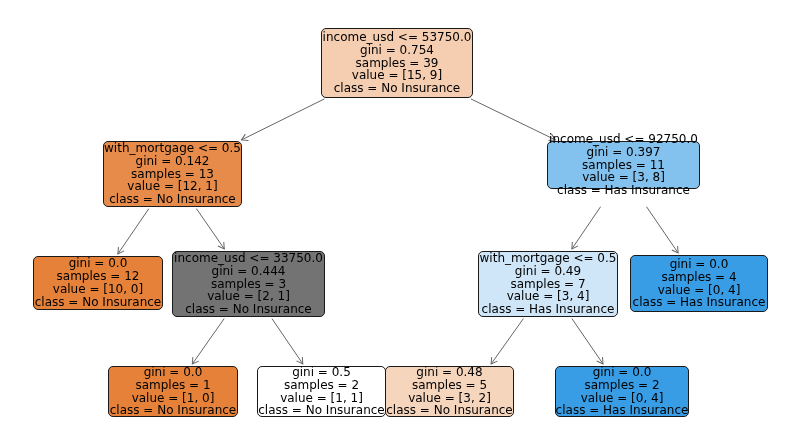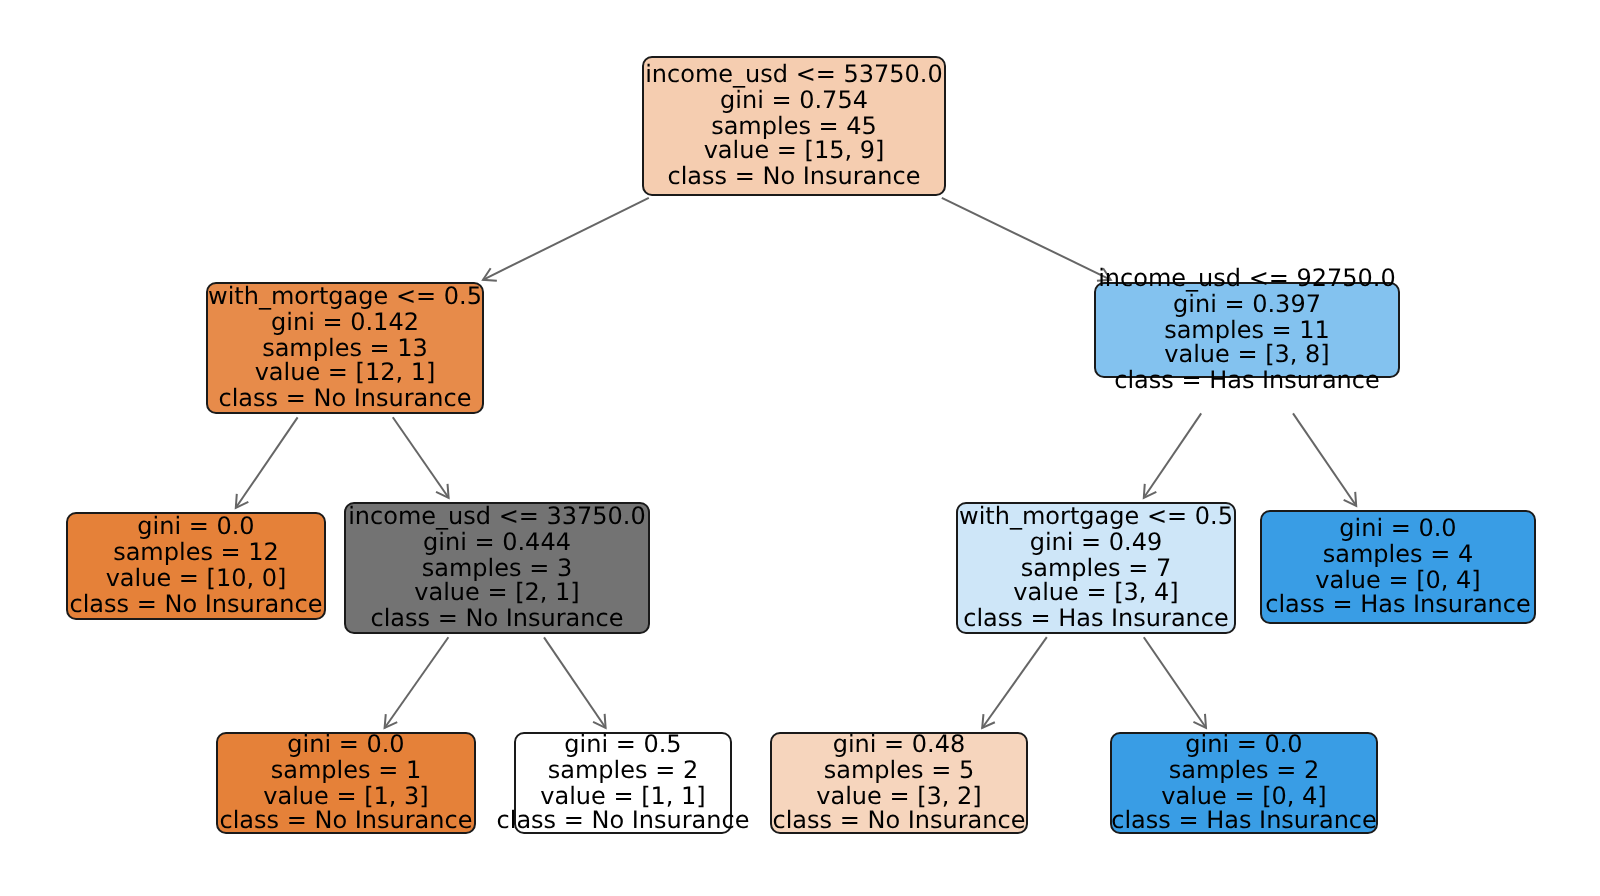--- a/index.html
+++ b/index.html
@@ -35,21 +35,21 @@
   .ln { display: block; }
   
   .n-root { left: 321px; top:  28px; width: 152px; height: 70px; }
   .n-l1   { left: 103px; top: 141px; width: 139px; height: 66px; }
   .n-r1   { left: 547px; top: 141px; width: 153px; height: 48px; }
   .n-ll   { left:  33px; top: 256px; width: 130px; height: 54px; }
   .n-lr   { left: 172px; top: 251px; width: 153px; height: 66px; }
   .n-rl   { left: 478px; top: 251px; width: 140px; height: 66px; }
   .n-rr   { left: 630px; top: 255px; width: 138px; height: 57px; }
   .n-a    { left: 108px; top: 366px; width: 130px; height: 51px; }
-  .n-b    { left: 257px; top: 366px; width: 109px; height: 51px; }
+  .n-b    { left: 257px; top: 366px; width: 129px; height: 51px; }
   .n-c    { left: 385px; top: 366px; width: 129px; height: 51px; }
   .n-d    { left: 555px; top: 366px; width: 134px; height: 51px; }
 </style>
 </head>
 <body>
 
 <div class="canvas">
 
   <svg id="edges" xmlns="http://www.w3.org/2000/svg">
     <defs>
@@ -65,21 +65,21 @@
       <line x1="646.5" y1="206.7" x2="678.1" y2="252.9" stroke="#666666" stroke-width="1" marker-end="url(#arrowhead)"></line>
       <line x1="224.2" y1="318.6" x2="192.3" y2="364.0" stroke="#666666" stroke-width="1" marker-end="url(#arrowhead)"></line>
       <line x1="272.0" y1="318.7" x2="302.8" y2="363.9" stroke="#666666" stroke-width="1" marker-end="url(#arrowhead)"></line>
       <line x1="523.4" y1="318.6" x2="491.1" y2="364.0" stroke="#666666" stroke-width="1" marker-end="url(#arrowhead)"></line>
       <line x1="571.9" y1="318.6" x2="603.0" y2="363.9" stroke="#666666" stroke-width="1" marker-end="url(#arrowhead)"></line>
     </svg>
 
   <div class="node n-root" style="background: rgb(245, 205, 176);">
     <span class="ln">income_usd &lt;= 53750.0</span>
     <span class="ln">gini = 0.754</span>
-    <span class="ln">samples = 45</span>
+    <span class="ln">samples = 39</span>
     <span class="ln">value = [15, 9]</span>
     <span class="ln">class = No Insurance</span>
   </div>
 
   <div class="node n-l1" style="background: rgb(231, 139, 74);">
     <span class="ln">with_mortgage &lt;= 0.5</span>
     <span class="ln">gini = 0.142</span>
     <span class="ln">samples = 13</span>
     <span class="ln">value = [12, 1]</span>
     <span class="ln">class = No Insurance</span>
@@ -119,21 +119,21 @@
   <div class="node n-rr" style="background: rgb(57, 157, 229);">
     <span class="ln">gini = 0.0</span>
     <span class="ln">samples = 4</span>
     <span class="ln">value = [0, 4]</span>
     <span class="ln">class = Has Insurance</span>
   </div>
 
   <div class="node n-a" style="background: rgb(229, 129, 57);">
     <span class="ln">gini = 0.0</span>
     <span class="ln">samples = 1</span>
-    <span class="ln">value = [1, 3]</span>
+    <span class="ln">value = [1, 0]</span>
     <span class="ln">class = No Insurance</span>
   </div>
 
   <div class="node n-b" style="background: rgb(255, 255, 255);">
     <span class="ln">gini = 0.5</span>
     <span class="ln">samples = 2</span>
     <span class="ln">value = [1, 1]</span>
     <span class="ln">class = No Insurance</span>
   </div>
 

